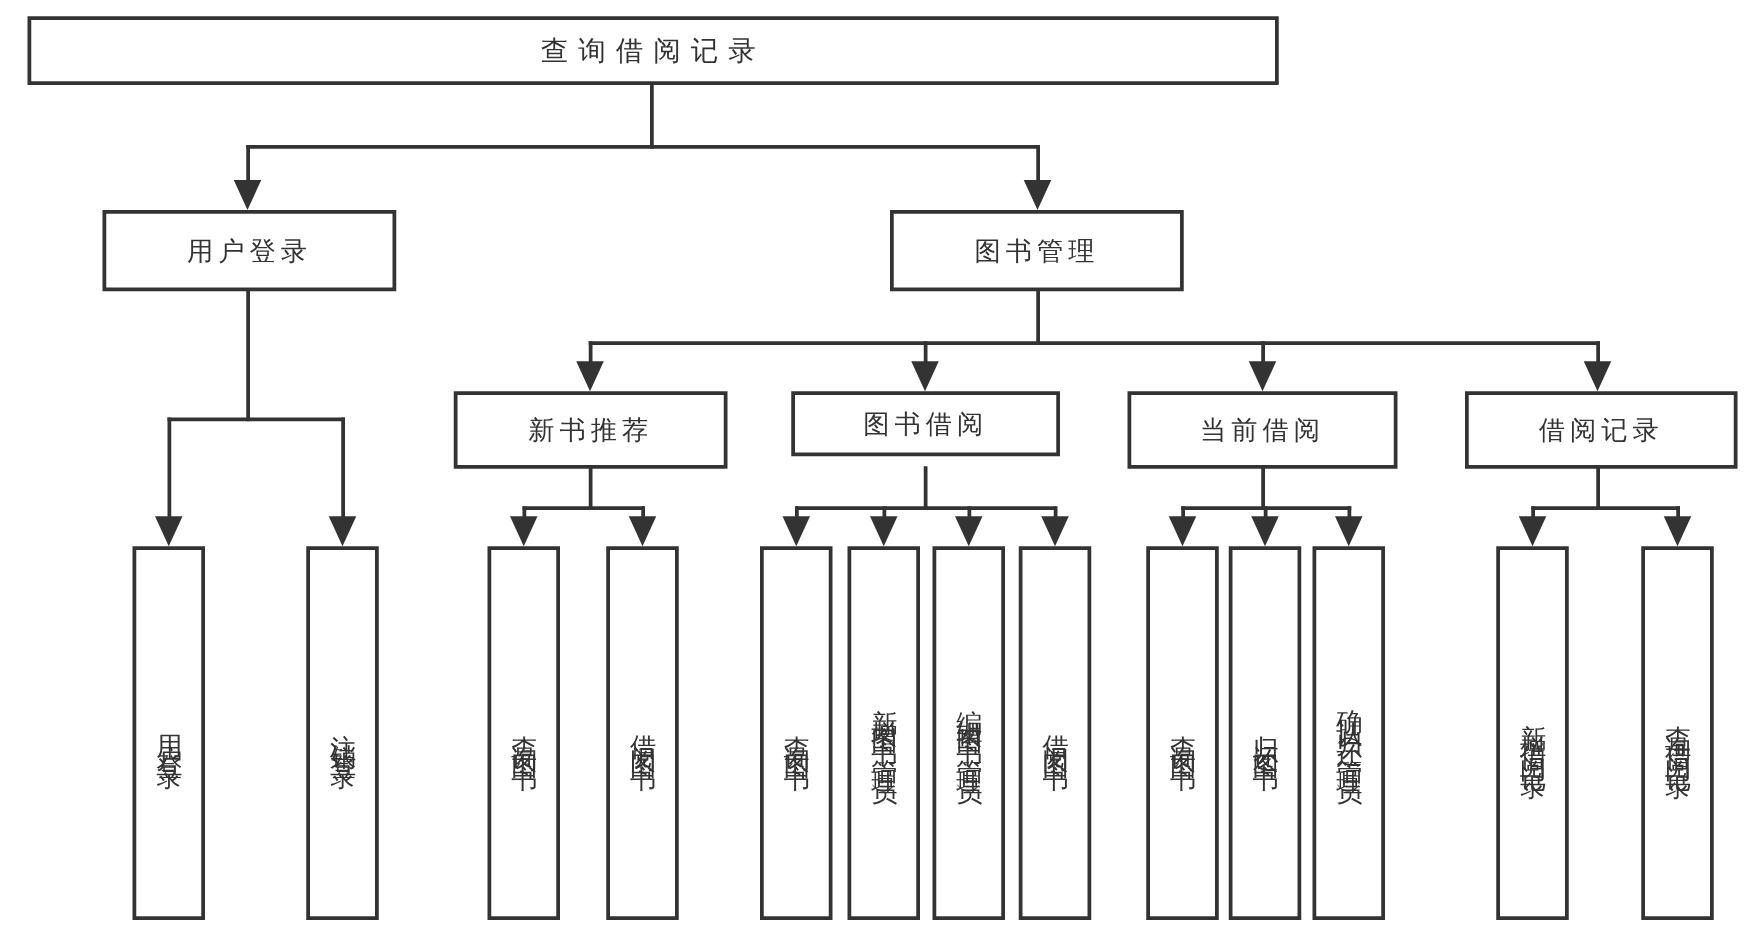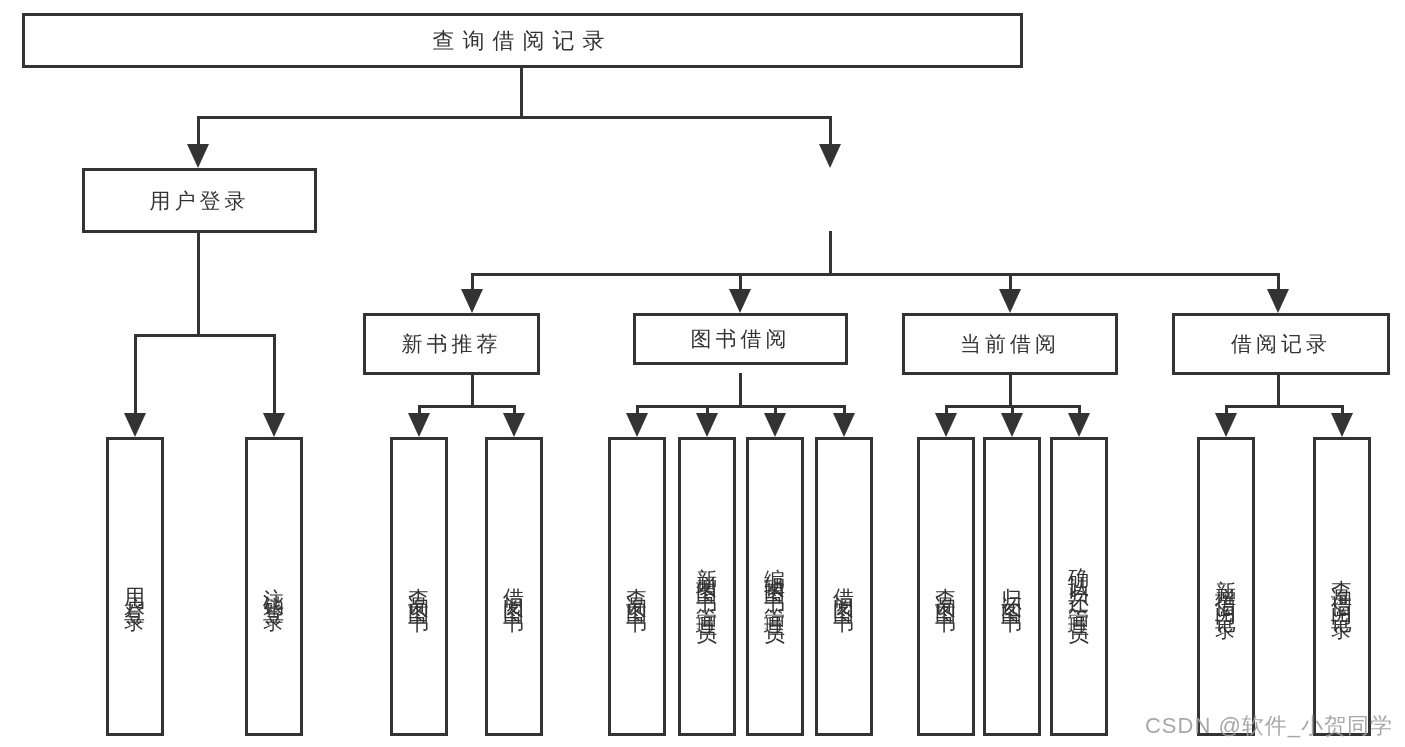--- a/index.html
+++ b/index.html
@@ -42,22 +42,23 @@
   }
 </style>
 </head>
 <body>
 
 <div id="stage">
 
   <div class="node title" style="left:22px;top:13px;width:1001px;height:55px">查询借阅记录</div>
 
   <div class="node" style="left:82px;top:168px;width:235px;height:65px">用户登录</div>
+  <div class="node" style="left:712px;top:168px;width:235px;height:65px">图书管理</div>
 
-  <div class="node" style="left:363px;top:313px;width:177px;height:62px">新书推荐</div>
+  <div class="node" style="left:363px;top:313px;width:219px;height:62px">新书推荐</div>
   <div class="node" style="left:633px;top:313px;width:215px;height:52px">图书借阅</div>
   <div class="node" style="left:902px;top:313px;width:216px;height:62px">当前借阅</div>
   <div class="node" style="left:1172px;top:313px;width:218px;height:62px">借阅记录</div>
 
   <div class="leaf" style="left:106px;top:437px;width:58px;height:299px">用户登录</div>
   <div class="leaf" style="left:245px;top:437px;width:58px;height:299px">注销登录</div>
 
   <div class="leaf" style="left:390px;top:437px;width:58px;height:299px">查询图书</div>
   <div class="leaf" style="left:485px;top:437px;width:58px;height:299px">借阅图书</div>
 
@@ -125,15 +126,14 @@
   <div class="vl" style="left:1078px;top:405px;height:14px"></div>
   <div class="ah" style="left:1068px;top:413px"></div>
 
   <div class="vl" style="left:1277px;top:373px;height:35px"></div>
   <div class="hl" style="left:1225px;top:405px;width:119px"></div>
   <div class="vl" style="left:1225px;top:405px;height:14px"></div>
   <div class="ah" style="left:1215px;top:413px"></div>
   <div class="vl" style="left:1341px;top:405px;height:14px"></div>
   <div class="ah" style="left:1331px;top:413px"></div>
 
-  <div class="watermark">CSDN @软件_小贺同学</div>
 
 </div>
 
 </body></html>

